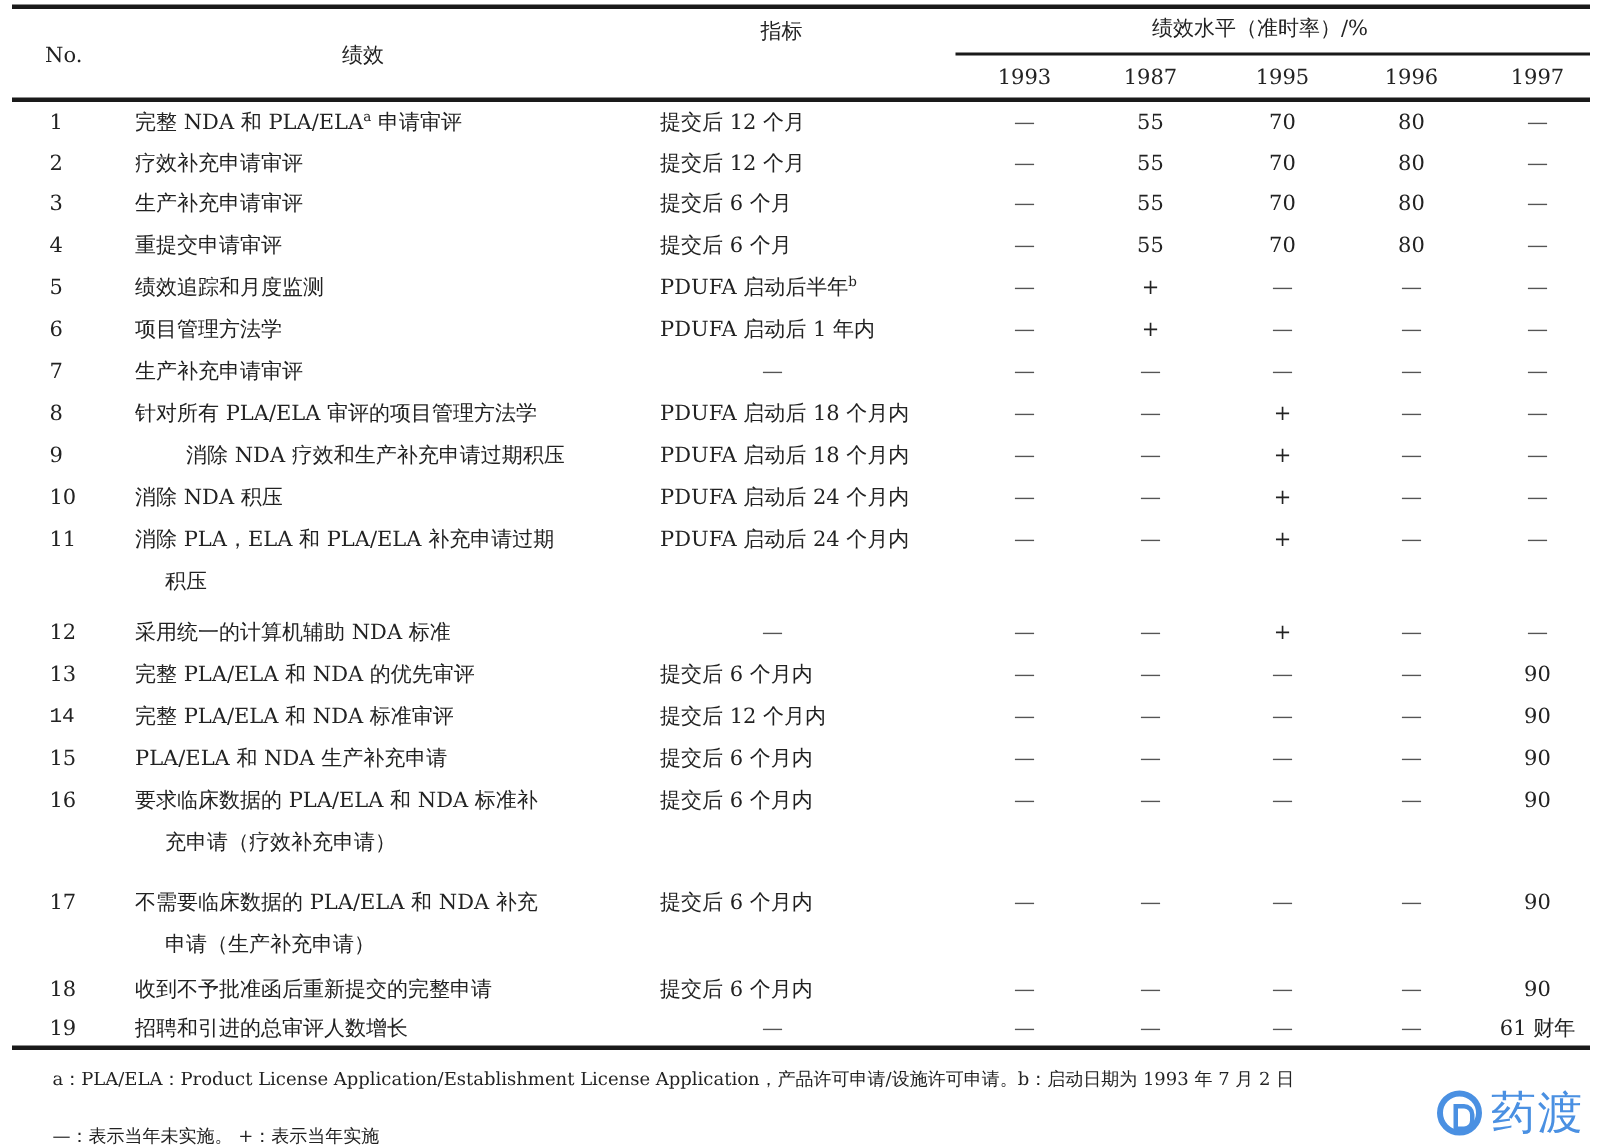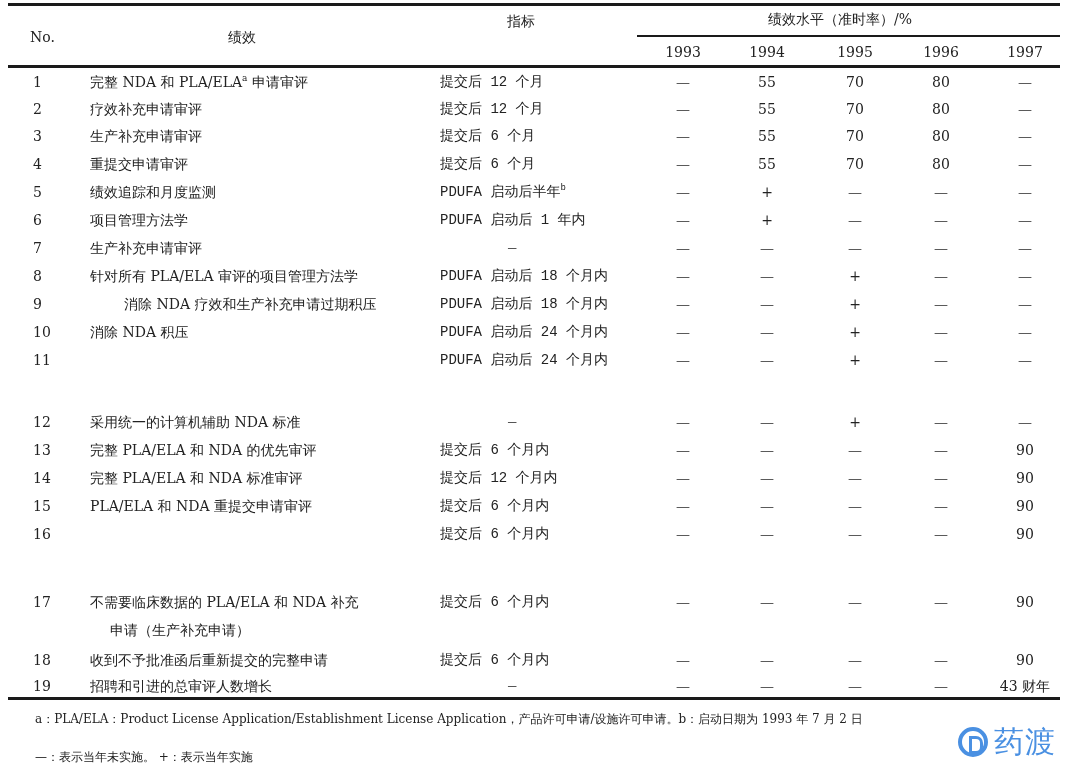--- a/index.html
+++ b/index.html
@@ -13,21 +13,21 @@
   .rule-sub { left: 637px; top: 35px; width: 423px; height: 2px; }
   .rule-head { left: 8px; top: 65px; width: 1052px; height: 3px; }
   .rule-bottom { left: 8px; top: 697px; width: 1052px; height: 3px; }
 
   .cell {
     position: absolute; font-size: 14px; line-height: 18px; white-space: nowrap;
   }
   .hdr { font-size: 14px; }
   .c-no { left: 33px; }
   .c-perf { left: 90px; }
-  .c-ind { left: 440px; font-family: Liberation Mono, monospace; }
+  .c-ind { left: 440px; }
   .c-y { width: 80px; text-align: center; }
   .y0 { left: 643px; }
   .y1 { left: 727px; }
   .y2 { left: 815px; }
   .y3 { left: 901px; }
   .y4 { left: 985px; }
   .dash { color: #555555; }
   .wrap2 { display: block; padding-left: 20px; }
   sup { font-size: 9px; line-height: 0; vertical-align: super; }
 
@@ -44,21 +44,21 @@
 <div class="rule rule-top"></div>
 <div class="rule rule-sub"></div>
 <div class="rule rule-head"></div>
 <div class="rule rule-bottom"></div>
 
 <div class="cell hdr" style="left:30px; top:28px;">No.</div>
 <div class="cell hdr" style="left:228px; top:28px;">绩效</div>
 <div class="cell hdr" style="left:507px; top:12px;">指标</div>
 <div class="cell hdr" style="left:768px; top:10px;">绩效水平（准时率）/%</div>
 <div class="cell hdr c-y y0" style="top:43px;">1993</div>
-<div class="cell hdr c-y y1" style="top:43px;">1994</div>
+<div class="cell hdr c-y y1" style="top:43px;">1987</div>
 <div class="cell hdr c-y y2" style="top:43px;">1995</div>
 <div class="cell hdr c-y y3" style="top:43px;">1996</div>
 <div class="cell hdr c-y y4" style="top:43px;">1997</div>
 
 <div id="rows">
     <div>
       <div class="cell c-no" style="top: 73px;">1</div>
       <div class="cell c-perf" style="top: 73px;"><span>完整 NDA 和 PLA/ELA</span><sup>a</sup><span> 申请审评</span></div>
       <div class="cell c-ind" style="top: 73px;"><span>提交后 12 个月</span></div>
       <div class="cell c-y y0 dash" style="top: 73px;">—</div>
@@ -152,21 +152,21 @@
       <div class="cell c-perf" style="top: 323px;"><span>消除 NDA 积压</span></div>
       <div class="cell c-ind" style="top: 323px;"><span>PDUFA 启动后 24 个月内</span></div>
       <div class="cell c-y y0 dash" style="top: 323px;">—</div>
       <div class="cell c-y y1 dash" style="top: 323px;">—</div>
       <div class="cell c-y y2" style="top: 323px;">+</div>
       <div class="cell c-y y3 dash" style="top: 323px;">—</div>
       <div class="cell c-y y4 dash" style="top: 323px;">—</div>
     </div>
     <div>
       <div class="cell c-no" style="top: 351px;">11</div>
-      <div class="cell c-perf" style="top: 346px; line-height: 28px;"></div>
+      <div class="cell c-perf" style="top: 346px; line-height: 28px;"><span>消除 PLA，ELA 和 PLA/ELA 补充申请过期</span><span class="wrap2">积压</span></div>
       <div class="cell c-ind" style="top: 351px;"><span>PDUFA 启动后 24 个月内</span></div>
       <div class="cell c-y y0 dash" style="top: 351px;">—</div>
       <div class="cell c-y y1 dash" style="top: 351px;">—</div>
       <div class="cell c-y y2" style="top: 351px;">+</div>
       <div class="cell c-y y3 dash" style="top: 351px;">—</div>
       <div class="cell c-y y4 dash" style="top: 351px;">—</div>
     </div>
     <div>
       <div class="cell c-no" style="top: 413px;">12</div>
       <div class="cell c-perf" style="top: 413px;"><span>采用统一的计算机辅助 NDA 标准</span></div>
@@ -181,42 +181,42 @@
       <div class="cell c-no" style="top: 441px;">13</div>
       <div class="cell c-perf" style="top: 441px;"><span>完整 PLA/ELA 和 NDA 的优先审评</span></div>
       <div class="cell c-ind" style="top: 441px;"><span>提交后 6 个月内</span></div>
       <div class="cell c-y y0 dash" style="top: 441px;">—</div>
       <div class="cell c-y y1 dash" style="top: 441px;">—</div>
       <div class="cell c-y y2 dash" style="top: 441px;">—</div>
       <div class="cell c-y y3 dash" style="top: 441px;">—</div>
       <div class="cell c-y y4" style="top: 441px;">90</div>
     </div>
     <div>
-      <div class="cell c-no" style="top: 469px;">14</div>
+      <div class="cell c-no" style="top: 469px; font-family: Liberation Mono, monospace;">14</div>
       <div class="cell c-perf" style="top: 469px;"><span>完整 PLA/ELA 和 NDA 标准审评</span></div>
       <div class="cell c-ind" style="top: 469px;"><span>提交后 12 个月内</span></div>
       <div class="cell c-y y0 dash" style="top: 469px;">—</div>
       <div class="cell c-y y1 dash" style="top: 469px;">—</div>
       <div class="cell c-y y2 dash" style="top: 469px;">—</div>
       <div class="cell c-y y3 dash" style="top: 469px;">—</div>
       <div class="cell c-y y4" style="top: 469px;">90</div>
     </div>
     <div>
       <div class="cell c-no" style="top: 497px;">15</div>
-      <div class="cell c-perf" style="top: 497px;"><span>PLA/ELA 和 NDA 重提交申请审评</span></div>
+      <div class="cell c-perf" style="top: 497px;"><span>PLA/ELA 和 NDA 生产补充申请</span></div>
       <div class="cell c-ind" style="top: 497px;"><span>提交后 6 个月内</span></div>
       <div class="cell c-y y0 dash" style="top: 497px;">—</div>
       <div class="cell c-y y1 dash" style="top: 497px;">—</div>
       <div class="cell c-y y2 dash" style="top: 497px;">—</div>
       <div class="cell c-y y3 dash" style="top: 497px;">—</div>
       <div class="cell c-y y4" style="top: 497px;">90</div>
     </div>
     <div>
       <div class="cell c-no" style="top: 525px;">16</div>
-      <div class="cell c-perf" style="top: 520px; line-height: 28px;"></div>
+      <div class="cell c-perf" style="top: 520px; line-height: 28px;"><span>要求临床数据的 PLA/ELA 和 NDA 标准补</span><span class="wrap2">充申请（疗效补充申请）</span></div>
       <div class="cell c-ind" style="top: 525px;"><span>提交后 6 个月内</span></div>
       <div class="cell c-y y0 dash" style="top: 525px;">—</div>
       <div class="cell c-y y1 dash" style="top: 525px;">—</div>
       <div class="cell c-y y2 dash" style="top: 525px;">—</div>
       <div class="cell c-y y3 dash" style="top: 525px;">—</div>
       <div class="cell c-y y4" style="top: 525px;">90</div>
     </div>
     <div>
       <div class="cell c-no" style="top: 593px;">17</div>
       <div class="cell c-perf" style="top: 588px; line-height: 28px;"><span>不需要临床数据的 PLA/ELA 和 NDA 补充</span><span class="wrap2">申请（生产补充申请）</span></div>
@@ -238,21 +238,21 @@
       <div class="cell c-y y4" style="top: 651px;">90</div>
     </div>
     <div>
       <div class="cell c-no" style="top: 677px;">19</div>
       <div class="cell c-perf" style="top: 677px;"><span>招聘和引进的总审评人数增长</span></div>
       <div class="cell c-ind dash" style="top: 677px; left: 508px;"><span>—</span></div>
       <div class="cell c-y y0 dash" style="top: 677px;">—</div>
       <div class="cell c-y y1 dash" style="top: 677px;">—</div>
       <div class="cell c-y y2 dash" style="top: 677px;">—</div>
       <div class="cell c-y y3 dash" style="top: 677px;">—</div>
-      <div class="cell c-y y4" style="top: 677px;">43 财年</div>
+      <div class="cell c-y y4" style="top: 677px;">61 财年</div>
     </div>
   </div>
 
 <div class="notes" style="top:711px;">a：PLA/ELA：Product License Application/Establishment License Application，产品许可申请/设施许可申请。b：启动日期为 1993 年 7 月 2 日</div>
 <div class="notes" style="top:739px;margin-top:10px;">—：表示当年未实施。 +：表示当年实施</div>
 
 <div class="logo">
   <div class="logo-mark"></div>
   <span class="logo-text">药渡</span>
 </div>

